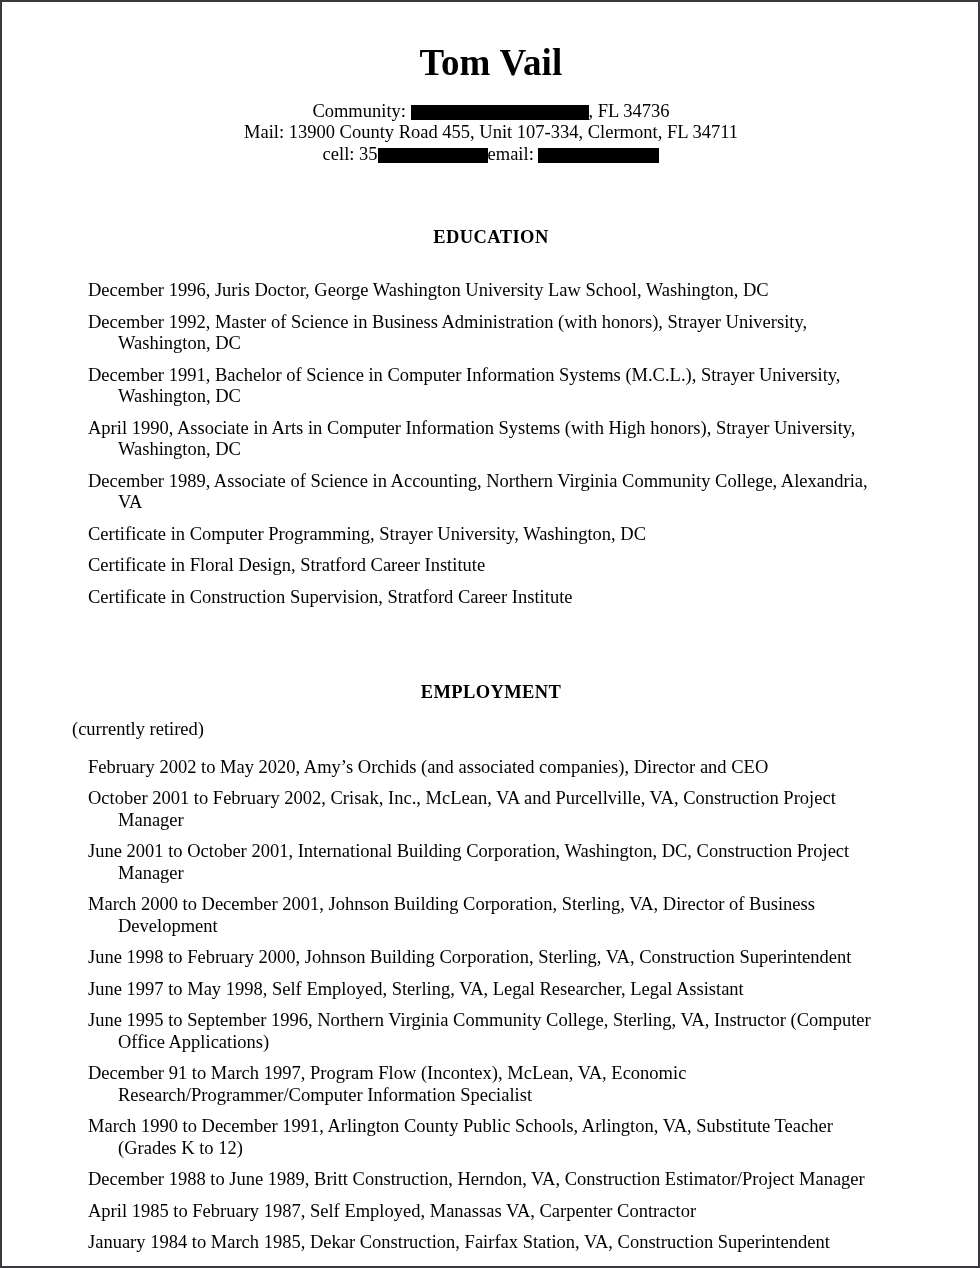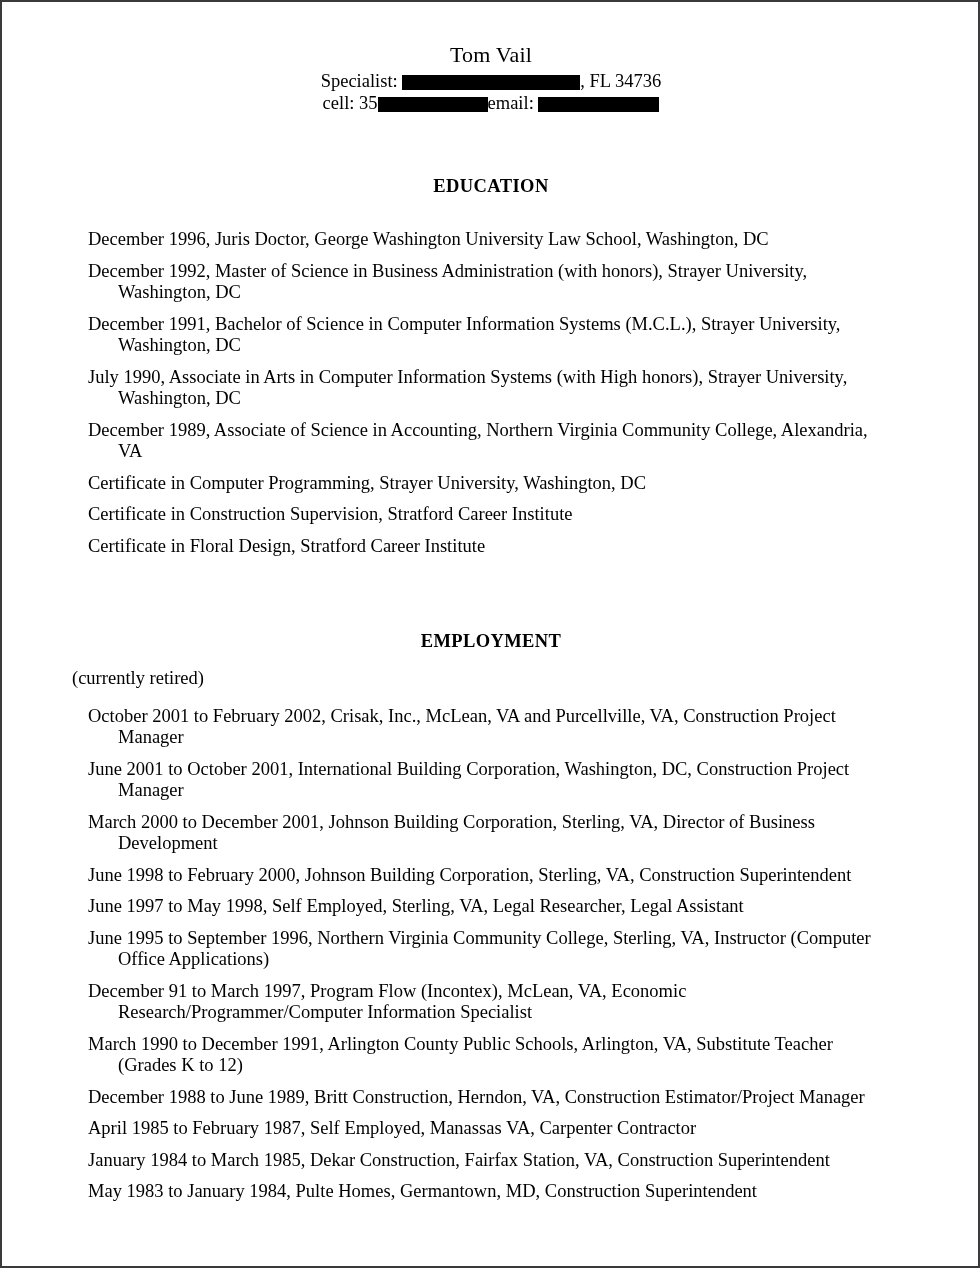--- a/index.html
+++ b/index.html
@@ -27,24 +27,24 @@
     top: 0;
     width: 838px;
   }
 
   
   .doc-header {
     text-align: center;
     padding-top: 40px;
   }
   .person-name {
-    font-size: 22px;
-    font-weight: normal;
+    font-size: 37px;
+    font-weight: bold;
     line-height: 1.15;
-    margin: 0 0 4px 0;
+    margin: 0 0 16px 0;
     letter-spacing: 0.2px;
   }
   .contact-line {
     font-size: 18.5px;
     line-height: 21.5px;
     margin: 0;
     white-space: nowrap;
   }
   .redaction {
     display: inline-block;
@@ -89,52 +89,54 @@
 </style>
 </head>
 <body>
 
 <div class="page">
   <div class="content">
 
     <div class="doc-header">
       <h1 class="person-name">Tom Vail</h1>
 
-      <p class="contact-line"><span>Specialist: </span><span class="redaction residence"></span><span>, FL  34736</span></p>
+      <p class="contact-line"><span>Community: </span><span class="redaction residence"></span><span>, FL  34736</span></p>
 
+      <p class="contact-line">Mail: 13900 County Road 455, Unit 107-334, Clermont, FL  34711</p>
 
       <p class="contact-line"><span>cell: 35</span><span class="redaction cell"></span><span>email: </span><span class="redaction email"></span></p>
     </div>
 
     <div class="sec-edu-gap"></div>
 
     <h2 class="section-heading">EDUCATION</h2>
 
     <div class="after-heading"></div>
 
     <ul class="entry-list">
       <li class="entry">December 1996, Juris Doctor, George Washington University Law School, Washington, DC</li>
       <li class="entry">December 1992, Master of Science in Business Administration (with honors), Strayer University, Washington, DC</li>
       <li class="entry">December 1991, Bachelor of Science in Computer Information Systems (M.C.L.), Strayer University, Washington, DC</li>
-      <li class="entry">July 1990, Associate in Arts in Computer Information Systems (with High honors), Strayer University, Washington, DC</li>
+      <li class="entry">April 1990, Associate in Arts in Computer Information Systems (with High honors), Strayer University, Washington, DC</li>
       <li class="entry">December 1989, Associate of Science in Accounting, Northern Virginia Community College, Alexandria, VA</li>
       <li class="entry">Certificate in Computer Programming, Strayer University, Washington, DC</li>
+      <li class="entry">Certificate in Floral Design, Stratford Career Institute</li>
       <li class="entry">Certificate in Construction Supervision, Stratford Career Institute</li>
-      <li class="entry">Certificate in Floral Design, Stratford Career Institute</li>
     </ul>
 
     <div class="sec-emp-gap"></div>
 
     <h2 class="section-heading">EMPLOYMENT</h2>
 
     <div class="after-heading"></div>
 
     <p class="entry plain">(currently retired)</p>
 
     <ul class="entry-list">
+      <li class="entry">February 2002 to May 2020, Amy’s Orchids (and associated companies), Director and CEO</li>
       <li class="entry">October 2001 to February 2002, Crisak, Inc., McLean, VA and Purcellville, VA, Construction Project Manager</li>
       <li class="entry">June 2001 to October 2001, International Building Corporation, Washington, DC, Construction Project Manager</li>
       <li class="entry">March 2000 to December 2001, Johnson Building Corporation, Sterling, VA, Director of Business Development</li>
       <li class="entry">June 1998 to February 2000, Johnson Building Corporation, Sterling, VA, Construction Superintendent</li>
       <li class="entry">June 1997 to May 1998, Self Employed, Sterling, VA, Legal Researcher, Legal Assistant</li>
       <li class="entry">June 1995 to September 1996, Northern Virginia Community College, Sterling, VA, Instructor (Computer Office Applications)</li>
       <li class="entry">December 91 to March 1997, Program Flow (Incontex), McLean, VA, Economic Research/Programmer/Computer Information Specialist</li>
       <li class="entry">March 1990 to December 1991, Arlington County Public Schools, Arlington, VA, Substitute Teacher (Grades K to 12)</li>
       <li class="entry">December 1988 to June 1989, Britt Construction, Herndon, VA, Construction Estimator/Project Manager</li>
       <li class="entry">April 1985 to February 1987, Self Employed, Manassas VA, Carpenter Contractor</li>

